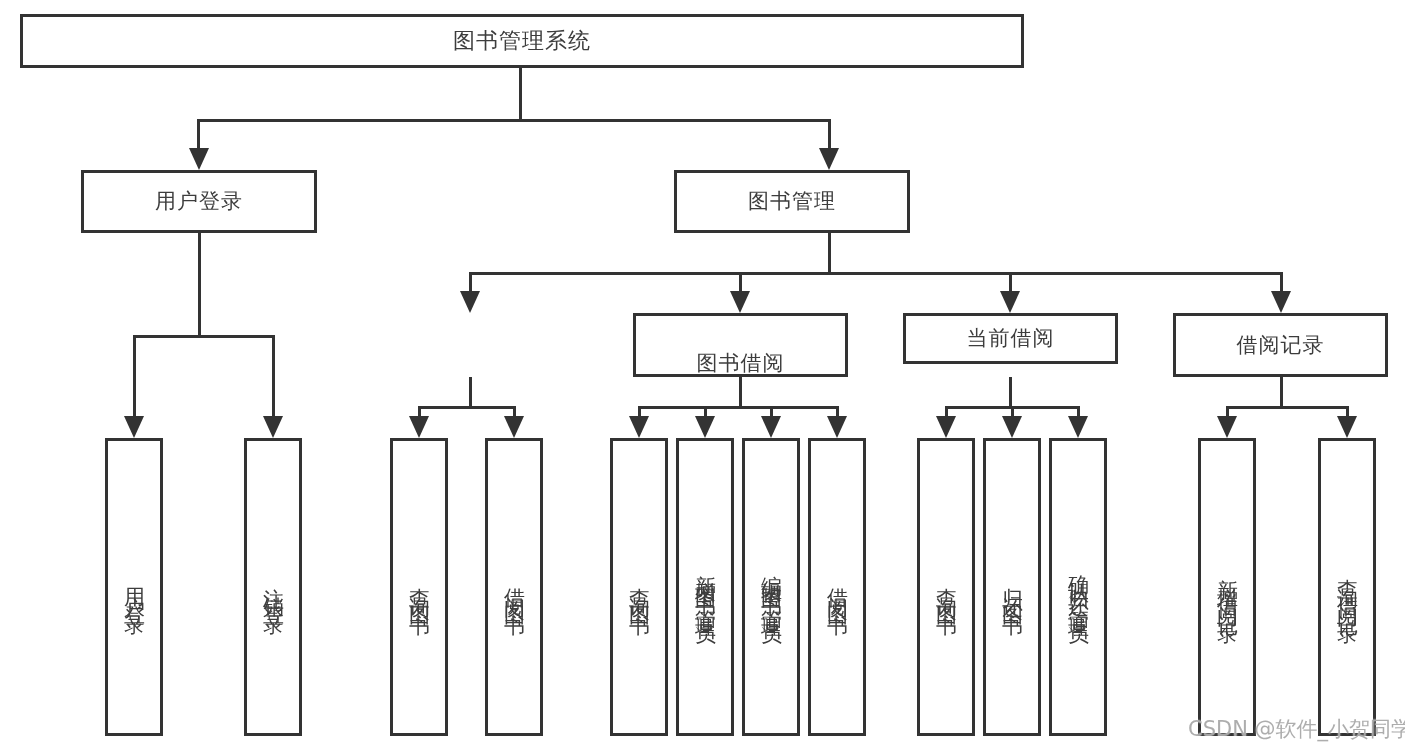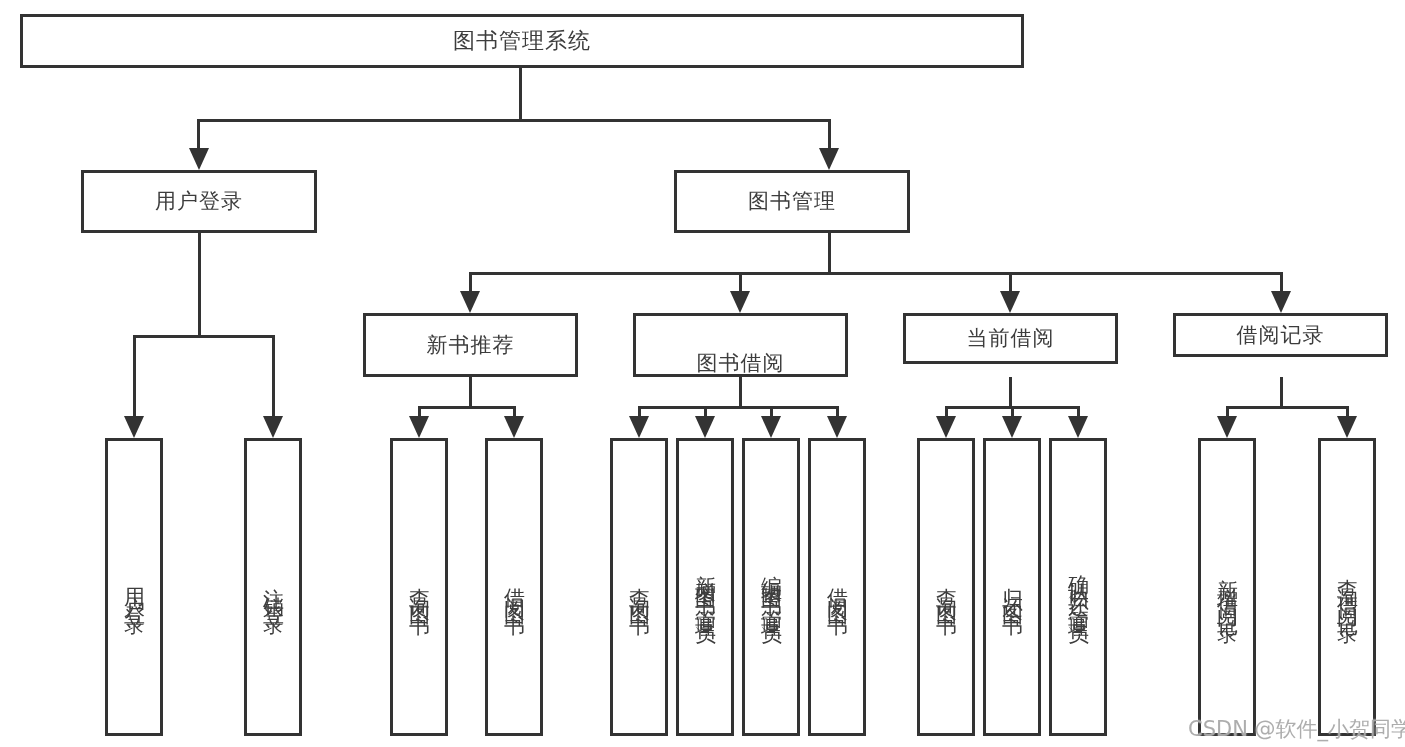--- a/index.html
+++ b/index.html
@@ -101,30 +101,27 @@
   <div class="hline" style="left:469px; top:272px; width:814px;"></div>
   <div class="vline" style="left:469px; top:272px; height:21px;"></div>
   <div class="arrowhead" style="left:460px; top:291px;"></div>
   <div class="vline" style="left:739px; top:272px; height:21px;"></div>
   <div class="arrowhead" style="left:730px; top:291px;"></div>
   <div class="vline" style="left:1009px; top:272px; height:21px;"></div>
   <div class="arrowhead" style="left:1000px; top:291px;"></div>
   <div class="vline" style="left:1280px; top:272px; height:21px;"></div>
   <div class="arrowhead" style="left:1271px; top:291px;"></div>
 
-  <div class="box" style="left:363px; top:313px; width:215px; height:64px;">
-    <span>新书推荐</span>
-  </div>
   <div class="box" style="left:633px; top:313px; width:215px; height:64px;align-items:flex-end;">
     <span>图书借阅</span>
   </div>
   <div class="box" style="left:903px; top:313px; width:215px; height:51px;">
     <span>当前借阅</span>
   </div>
-  <div class="box" style="left:1173px; top:313px; width:215px; height:44px;justify-content:center;">
+  <div class="box" style="left:1173px; top:313px; width:215px; height:64px;justify-content:center;">
     <span>借阅记录</span>
   </div>
 
   <div class="vline" style="left:469px; top:377px; height:29px;"></div>
   <div class="hline" style="left:418px; top:406px; width:98px;"></div>
   <div class="vline" style="left:418px; top:406px; height:14px;"></div>
   <div class="arrowhead" style="left:409px; top:416px;"></div>
   <div class="vline" style="left:513px; top:406px; height:14px;"></div>
   <div class="arrowhead" style="left:504px; top:416px;"></div>
 

